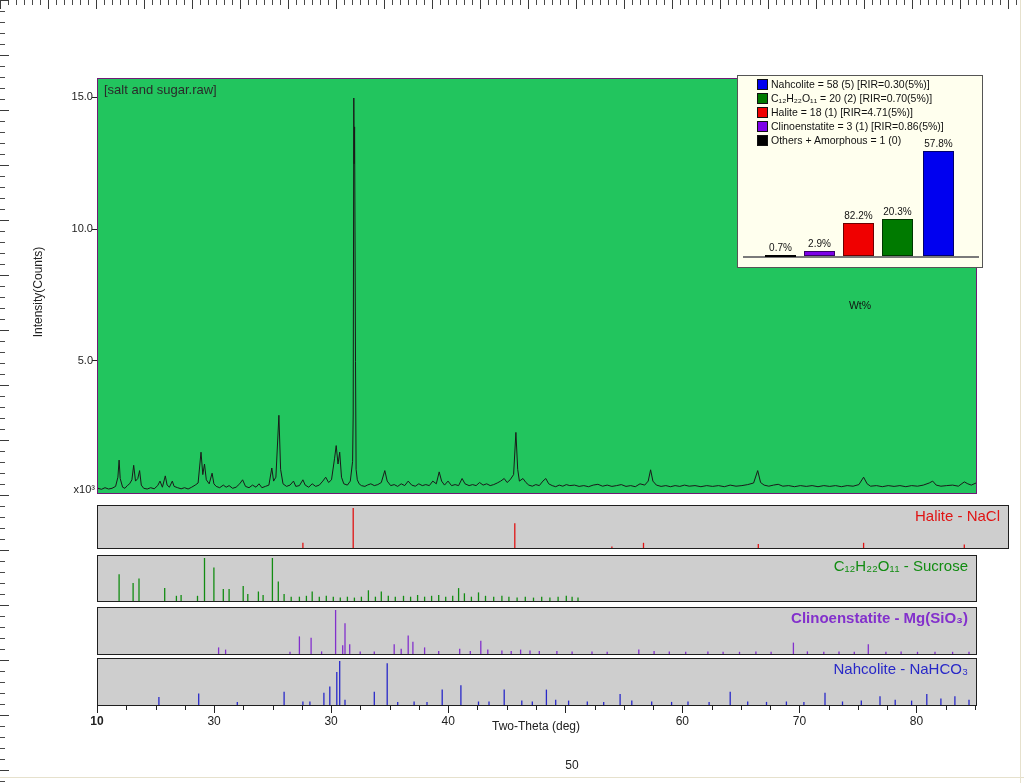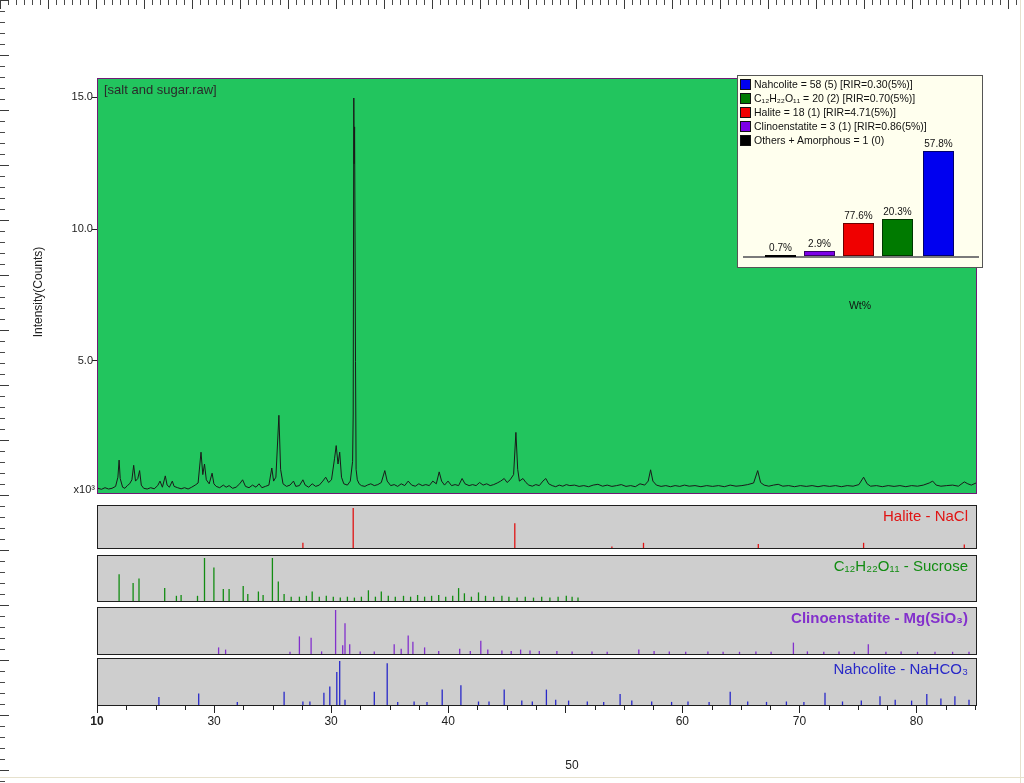--- a/index.html
+++ b/index.html
@@ -33,21 +33,21 @@
   .panel{position:absolute;left:97px;width:878px;background:#cecece;border:1px solid #1f1f1f;box-sizing:content-box;}
   .panel svg{position:absolute;left:0;top:0;display:block;}
   .panel-title{position:absolute;right:8px;top:1px;font-size:15px;white-space:nowrap;z-index:2;}
 
   .x-tick{position:absolute;width:1px;background:#222;}
   .x-tick-label{position:absolute;transform:translateX(-50%);font-size:12px;color:#222;}
   .x-title{position:absolute;left:97px;width:878px;top:719px;text-align:center;font-size:12px;color:#222;}
 
   .legend{position:absolute;left:737px;top:75px;width:246px;height:193px;background:#ffffee;
     border:1px solid #555;box-sizing:border-box;z-index:5;}
-  .legend-row{display:flex;align-items:center;margin:2px 0 0 2px;height:12px;}
+  .legend-row{display:flex;align-items:center;margin:2px 0 0 19px;height:12px;}
   .legend-swatch{width:11px;height:11px;flex:0 0 11px;border:1px solid #111;box-sizing:border-box;margin-right:3px;}
   .legend-text{font-size:10.5px;white-space:nowrap;color:#111;}
   .legend-chart{position:absolute;left:0;top:0;width:100%;height:100%;}
   .lg-axis{position:absolute;left:5px;width:236px;top:180px;height:2px;background:#7a7a7a;}
   .lg-bar{position:absolute;width:31px;border:1px solid rgba(0,0,0,.55);box-sizing:border-box;}
   .lg-bar-label{position:absolute;width:45px;text-align:center;font-size:10px;color:#111;}
   .wt-label{position:absolute;left:0;right:0;top:181px;text-align:center;font-size:10.5px;color:#111;margin-top:42px;}
 </style>
 </head>
 <body>
@@ -100,30 +100,30 @@
         </div>
       </div>
     <div class="legend-chart" id="legend-chart">
       <div class="lg-axis"></div>
       <div class="wt-label">Wt%</div>
     <div class="lg-bar" style="left: 27px; top: 178.5px; height: 1.5px; background: rgb(0, 0, 0);"></div>
         <div class="lg-bar-label" style="left: 20px; top: 165.5px;">0.7%</div>
         <div class="lg-bar" style="left: 66px; top: 174.732px; height: 5.26817px; background: rgb(125, 0, 232);"></div>
         <div class="lg-bar-label" style="left: 59px; top: 161.732px;">2.9%</div>
         <div class="lg-bar" style="left: 105px; top: 146.756px; height: 33.2439px; background: rgb(240, 0, 0);"></div>
-        <div class="lg-bar-label" style="left: 98px; top: 133.756px;">77.6%</div>
+        <div class="lg-bar-label" style="left: 98px; top: 133.756px;">82.2%</div>
         <div class="lg-bar" style="left: 144px; top: 143.123px; height: 36.8772px; background: rgb(0, 122, 0);"></div>
         <div class="lg-bar-label" style="left: 137px; top: 130.123px;">20.3%</div>
         <div class="lg-bar" style="left: 185px; top: 75px; height: 105px; background: rgb(0, 0, 240);"></div>
         <div class="lg-bar-label" style="left: 178px; top: 62px;">57.8%</div>
       </div>
   </div>
 
   <div id="panels-layer">
-      <div class="panel" style="top: 505px; height: 42px;">
+      <div class="panel" style="top: 505px; height: 42px; padding-left: 32px;">
         <svg width="878" height="42">
           <line x1="204.9" x2="204.9" y1="42" y2="36.8" stroke="#e01414" stroke-width="1.3"></line>
           <line x1="255.2" x2="255.2" y1="42" y2="2.0" stroke="#e01414" stroke-width="1.3"></line>
           <line x1="416.8" x2="416.8" y1="42" y2="17.2" stroke="#e01414" stroke-width="1.3"></line>
           <line x1="513.9" x2="513.9" y1="42" y2="40.4" stroke="#e01414" stroke-width="1.3"></line>
           <line x1="545.5" x2="545.5" y1="42" y2="36.8" stroke="#e01414" stroke-width="1.3"></line>
           <line x1="660.3" x2="660.3" y1="42" y2="38.0" stroke="#e01414" stroke-width="1.3"></line>
           <line x1="765.6" x2="765.6" y1="42" y2="36.8" stroke="#e01414" stroke-width="1.3"></line>
           <line x1="866.3" x2="866.3" y1="42" y2="38.4" stroke="#e01414" stroke-width="1.3"></line>
         </svg>
@@ -340,13 +340,14 @@
       <div class="x-tick" style="left: 975px; top: 706px; height: 4px;"></div>
       <div class="x-tick-label" style="left: 97px; top: 714px; font-weight: bold;">10</div>
       <div class="x-tick-label" style="left: 214.067px; top: 714px;">30</div>
       <div class="x-tick-label" style="left: 331.133px; top: 714px;">30</div>
       <div class="x-tick-label" style="left: 448.2px; top: 714px;">40</div>
       <div class="x-tick-label" style="left: 572px; top: 714px; margin-top: 44px;">50</div>
       <div class="x-tick-label" style="left: 682.333px; top: 714px;">60</div>
       <div class="x-tick-label" style="left: 799.4px; top: 714px;">70</div>
       <div class="x-tick-label" style="left: 916.467px; top: 714px;">80</div>
     </div>
+  <div class="x-title">Two-Theta (deg)</div>
 </div>
 
 </body></html>

